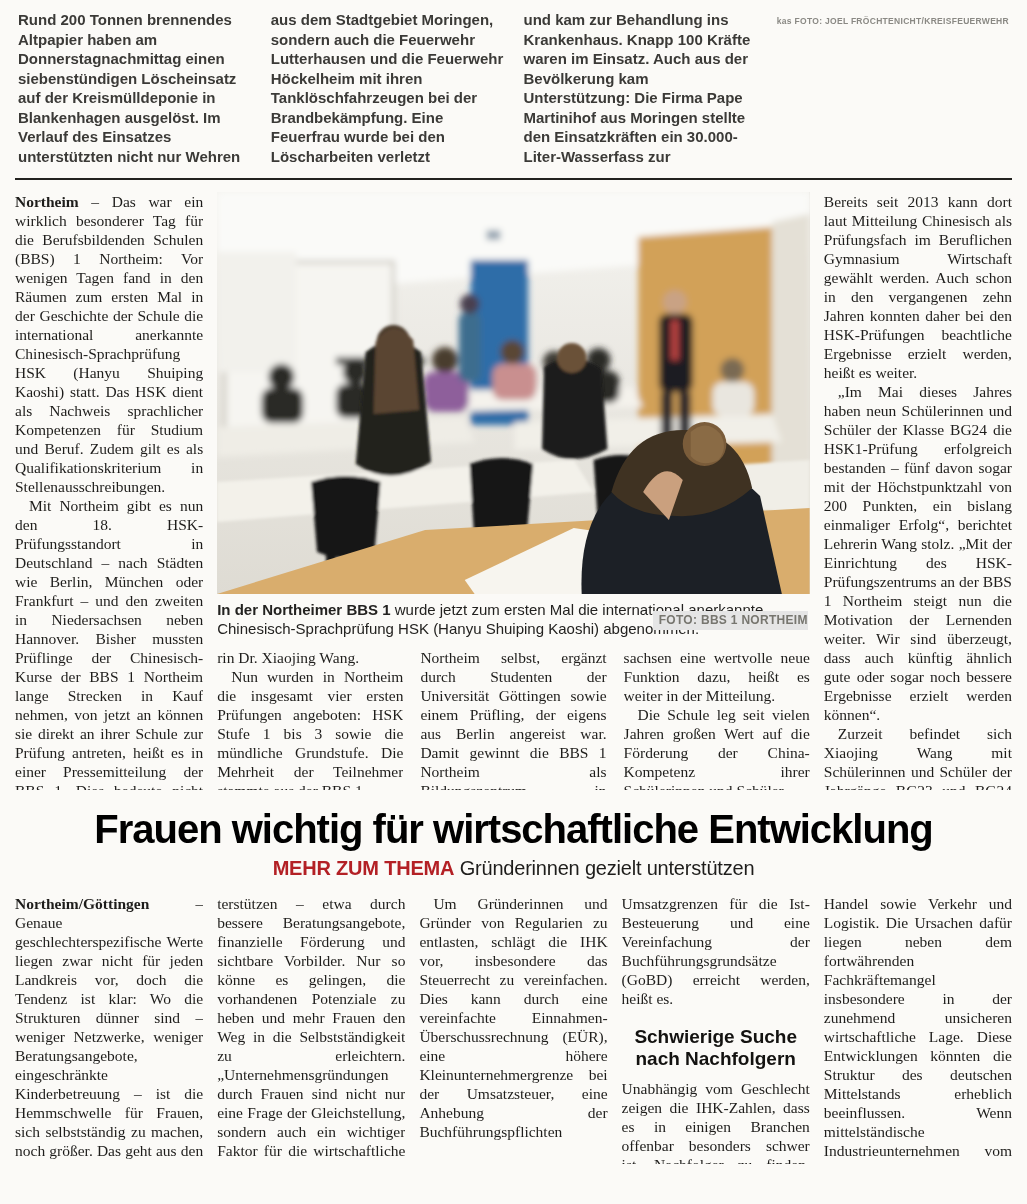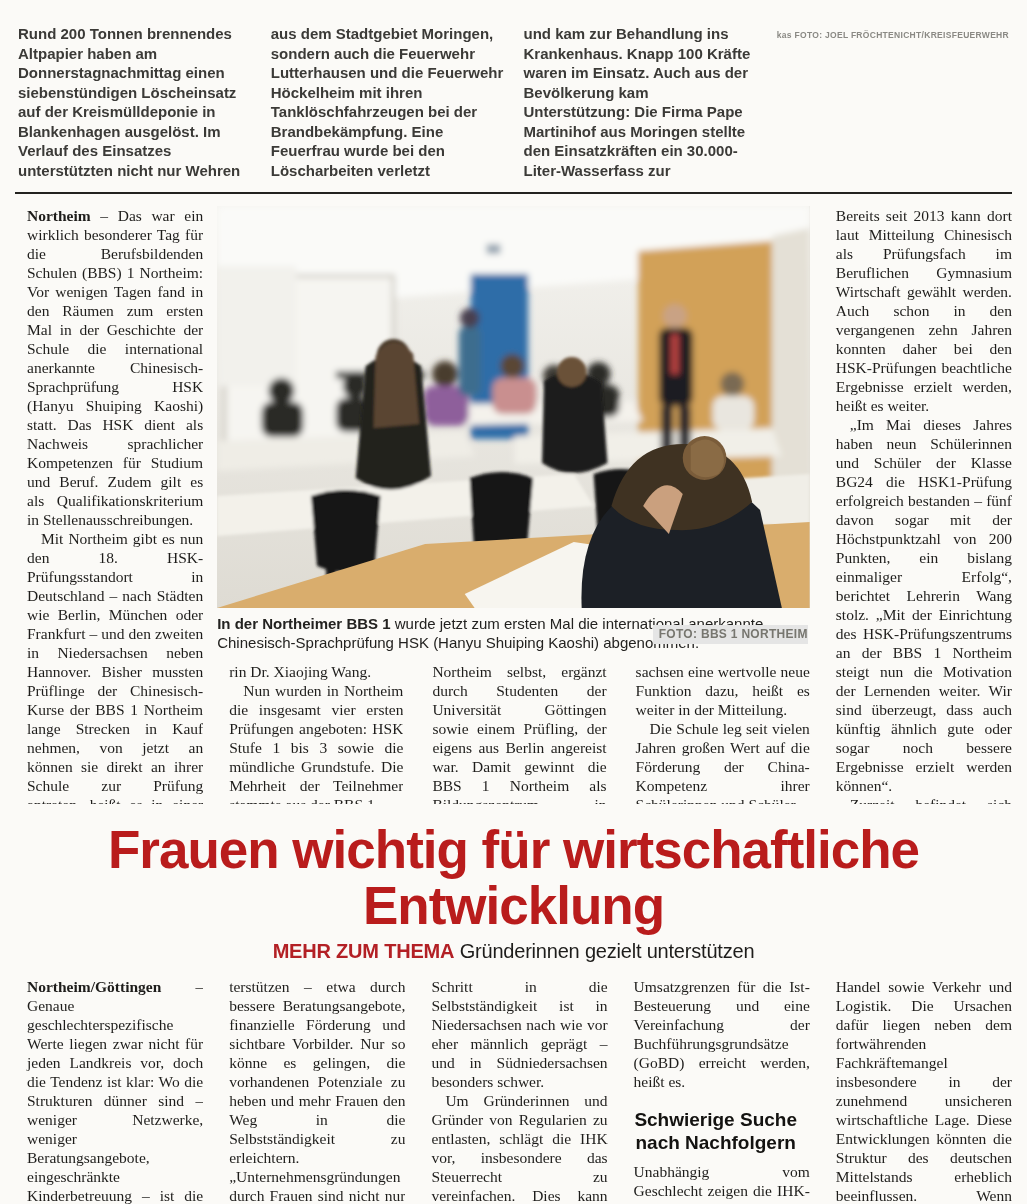--- a/index.html
+++ b/index.html
@@ -3,21 +3,21 @@
 <meta charset="utf-8">
 <style>
   * { margin:0; padding:0; box-sizing:border-box; }
   html,body { background:#e5e3de; }
   .page {
     position:relative; width:1027px; height:1204px; margin:0 auto;
     background:#fbfaf7; color:#1e1d1b; overflow:hidden;
     font-family:"Liberation Serif", serif;
   }
   
-  .teaser { padding:24px 18px 0 18px; }
+  .teaser { padding:10px 18px 0 18px; }
   .teaser-grid { display:grid; grid-template-columns:repeat(4,1fr); gap:20px; }
   .tcol {
     font-family:"Liberation Sans", sans-serif; font-size:15px; line-height:19.5px;
     font-weight:600; color:#3b3a37; text-align:left;
   }
   .teaser-credit {
     margin-top:6px; font-family:"Liberation Sans", sans-serif; font-size:8.5px;
     letter-spacing:.3px; color:#8a8984; text-align:right; font-weight:600;
   }
   .rule { border:0; border-top:2.5px solid #23221f; margin:12px 15px 0 15px; }
@@ -32,42 +32,42 @@
     font-family:"Liberation Sans", sans-serif; font-weight:400; font-size:27px;
     color:#1c1b19; margin-top:8px; letter-spacing:-.3px;
   }
 
   
   .a1-grid {
     display:grid; grid-template-columns:repeat(5,1fr); gap:14px;
     padding:0 15px; margin-top:12px; height:598px; overflow:hidden;
   }
   .bodycol { font-size:15.5px; line-height:19px; text-align:justify; overflow:hidden; }
-  .bodycol p { text-indent:14px;margin-left:12px; }
+  .bodycol p { text-indent:14px; }
   .bodycol p.noindent { text-indent:0; }
   .lead-loc { font-weight:700; }
   .mid-wrap { grid-column:2 / 5; display:flex; flex-direction:column; }
   .photo-box { width:100%; height:402px; overflow:hidden; background:#ddd9d2; }
   .photo-box svg { display:block; width:100%; height:100%; }
   .caption {
     position:relative; font-family:"Liberation Sans", sans-serif; font-size:15px;
     line-height:19px; color:#232220; margin-top:6px; padding-right:4px;
   }
   .caption .cap-bold { font-weight:700; }
   .photo-credit {
     position:absolute; right:2px; bottom:8px; font-size:12px; letter-spacing:.3px;
     color:#77766f; font-weight:600; background:#e5e5e5; padding-left:6px;
   }
   .mid-cols { display:grid; grid-template-columns:repeat(3,1fr); gap:17px; margin-top:10px; flex:1; overflow:hidden; }
 
   
   .a2-head { text-align:center; margin-top:18px; }
   .a2-headline {
-    font-family:"Liberation Sans", sans-serif; font-weight:700; font-size:53px;
-    letter-spacing:-1px; color:#b91c1c; line-height:1.05;
+    font-family:"Liberation Sans", sans-serif; font-weight:700; font-size:40px;
+    letter-spacing:-1px; color:#000000; line-height:1.05;
   }
   .a2-kicker { font-family:"Liberation Sans", sans-serif; font-size:20px; margin-top:7px; letter-spacing:-.2px; }
   .kicker-label { font-weight:700; }
   .a2-grid {
     display:grid; grid-template-columns:repeat(5,1fr); gap:14px;
     padding:0 15px; margin-top:14px; height:270px; overflow:hidden;
   }
   .colsub {
     font-family:"Liberation Sans", sans-serif; font-weight:700; font-size:19px;
     line-height:1.18; text-align:center; text-indent:0 !important;
@@ -231,21 +231,20 @@
     <div class="a2-grid">
       <div class="bodycol">
         <p class="noindent"><span class="lead-loc">Northeim/Göttingen</span> <span>– Genaue geschlechterspezifische Werte liegen zwar nicht für jeden Landkreis vor, doch die Tendenz ist klar: Wo die Strukturen dünner sind – weniger Netzwerke, weniger Beratungsangebote, eingeschränkte Kinderbetreuung – ist die Hemmschwelle für Frauen, sich selbstständig zu machen, noch größer. Das geht aus den jüngsten Auswertungen der Industrie- und Handelskammer hervor.</span></p>
 
       </div>
       <div class="bodycol">
         <p class="noindent">terstützen – etwa durch bessere Beratungsangebote, finanzielle Förderung und sichtbare Vorbilder. Nur so könne es gelingen, die vorhandenen Potenziale zu heben und mehr Frauen den Weg in die Selbstständigkeit zu erleichtern. „Unternehmensgründungen durch Frauen sind nicht nur eine Frage der Gleichstellung, sondern auch ein wichtiger Faktor für die wirtschaftliche Entwicklung im Land“, heißt es in der IHK-Analyse.</p>
 
       </div>
       <div class="bodycol">
-        <p class="noindent">Schritt in die Selbstständigkeit ist in Niedersachsen nach wie vor eher männlich geprägt – und in Südniedersachsen besonders schwer.</p>
         <p>Um Gründerinnen und Gründer von Regularien zu entlasten, schlägt die IHK vor, insbesondere das Steuerrecht zu vereinfachen. Dies kann durch eine vereinfachte Einnahmen-Überschussrechnung (EÜR), eine höhere Kleinunternehmergrenze bei der Umsatzsteuer, eine Anhebung der Buchführungspflichten</p>
       </div>
       <div class="bodycol">
         <p class="noindent">Umsatzgrenzen für die Ist-Besteuerung und eine Vereinfachung der Buchführungsgrundsätze (GoBD) erreicht werden, heißt es.</p>
         <h3 class="colsub">Schwierige Suche nach Nachfolgern</h3>
         <p class="noindent">Unabhängig vom Geschlecht zeigen die IHK-Zahlen, dass es in einigen Branchen offenbar besonders schwer ist, Nachfolger zu finden. Besonders betroffen ist dabei die Branche Hotellerie, Gastgewerbe, Tourismus. Auf</p>
       </div>
       <div class="bodycol">
         <p class="noindent">Handel sowie Verkehr und Logistik. Die Ursachen dafür liegen neben dem fortwährenden Fachkräftemangel insbesondere in der zunehmend unsicheren wirtschaftliche Lage. Diese Entwicklungen könnten die Struktur des deutschen Mittelstands erheblich beeinflussen. Wenn mittelständische Industrieunternehmen vom Markt verschwinden und ihr Know-how verloren geht, könnte dies künftig zu Unterbrechungen in der gesamten Zulieferkette führen, heißt es</p>
       </div>

